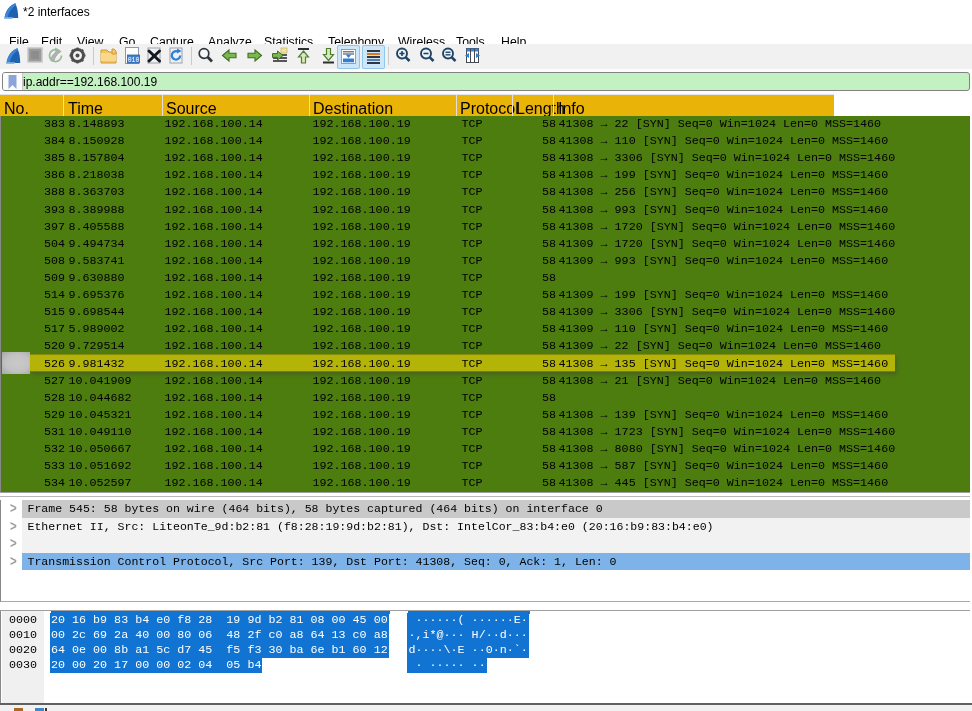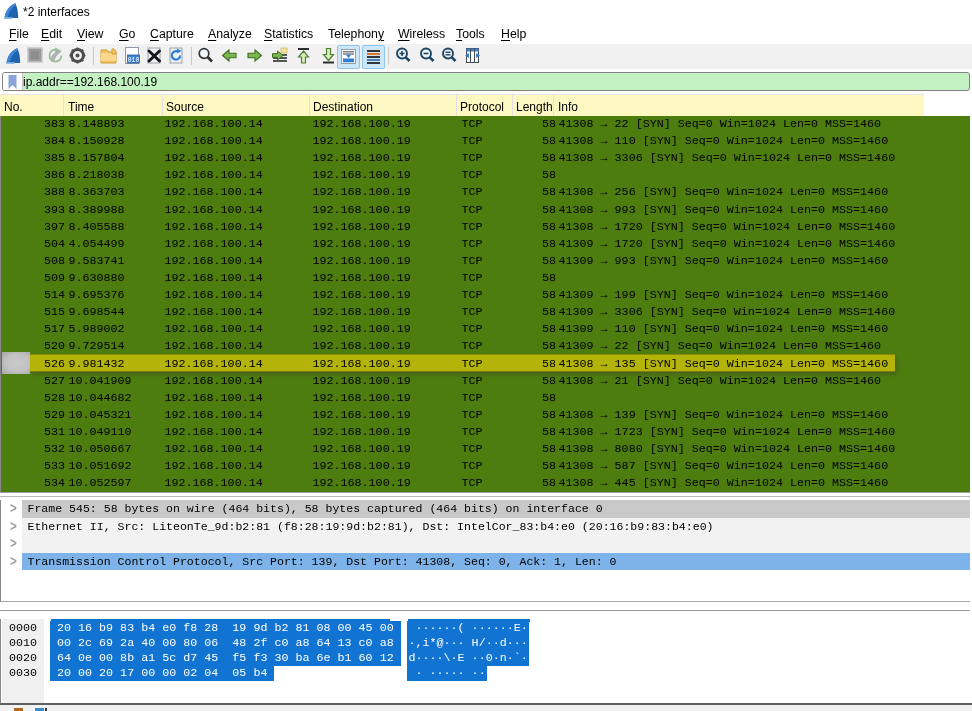--- a/index.html
+++ b/index.html
@@ -2,33 +2,33 @@
 <html><head><meta charset="utf-8"><style>
 html,body{margin:0;padding:0;width:972px;height:711px;background:#fff;overflow:hidden;
  font-family:"Liberation Sans",sans-serif;}
 #app{position:absolute;left:0;top:0;width:972px;height:711px;}
 .abs{position:absolute;}
 
 #title{left:0;top:0;width:972px;height:23px;background:#fff;}
 #titletxt{left:23px;top:5px;font-size:12px;color:#000;}
 
 #menu{left:0;top:23px;width:972px;height:21px;background:#fff;font-size:12.3px;color:#000;}
-#menu span{position:absolute;top:4px;}
+#menu span{position:absolute;top:12px;}
 #menu u{text-decoration-thickness:1px;text-underline-offset:2px;}
 
 #toolbar{left:0;top:44px;width:972px;height:25px;background:#f2f1f1;border-bottom:1px solid #e3e2e2;}
 .tsep{position:absolute;top:3px;width:1px;height:18px;background:#c9c9c9;}
 .tbox{position:absolute;top:1px;width:21px;height:22px;background:#cde7f8;border:1px solid #8ec6ee;border-radius:2px;}
 
 #fbar{left:0;top:69px;width:972px;height:25px;background:#fdfdfd;}
 #fctl{position:absolute;left:2px;top:3px;width:966px;height:17px;border:1px solid #828282;border-radius:3px;background:#c4f1c2;}
 #fbk{position:absolute;left:0px;top:0px;width:19px;height:17px;background:#fcfcfc;border-right:1px solid #c8c8c8;border-radius:2px 0 0 2px;}
 #ftxt{position:absolute;left:20px;top:2px;font-size:12px;color:#000;}
 
-#phead{left:0;top:94px;width:924px;height:22px;background:#fef9c3;border-top:1px solid #e4e4e4;font-size:12px;color:#000;}
+#phead{left:0;top:94px;width:834px;height:22px;background:#eab308;border-top:1px solid #e4e4e4;font-size:16px;color:#000;}
 #phead span{position:absolute;top:5px;}
 .hsep{position:absolute;top:0px;width:1px;height:22px;background:#e6dddd;}
 
 #plist{left:0;top:116px;width:969px;height:376.4px;background:#4d7c0f;border-left:1px solid #888;}
 .r{position:absolute;left:1px;width:968px;height:17.11px;font-family:"Liberation Mono",monospace;font-size:11.7px;line-height:17.2px;color:#000;white-space:pre;}
 .r span{position:absolute;top:0;}
 .c1{left:0;width:63px;text-align:right;}
 .c2{left:66.5px;}
 .c3{left:162.5px;}
 .c4{left:310.5px;}
@@ -38,25 +38,25 @@
 #selrow{position:absolute;left:1px;top:236px;width:28px;height:22px;background:radial-gradient(ellipse at 55% 50%, #c9c9c9 0%, #c2c2c2 55%, #a6a6a6 100%);}
 #ybar{position:absolute;left:29px;top:238.4px;width:865px;height:15.6px;background:#b3b407;border-top:1px solid #8a8a0a;border-bottom:1px solid #7c7c0a;box-shadow:2px 2.5px 3px rgba(70,70,50,.45);}
 #listborder{left:0;top:492.4px;width:970px;height:1px;background:#9f9f9f;}
 #dtopborder{left:0;top:496px;width:970px;height:1px;background:#b7b7b7;}
 #dpane{left:0;top:500px;width:969px;height:101px;background:#fff;border-left:1px solid #888;border-bottom:1px solid #a9a9a9;}
 .d{position:absolute;left:1px;width:968px;height:17.5px;font-family:"Liberation Mono",monospace;font-size:11.55px;line-height:17.5px;color:#000;white-space:pre;}
 .d .arr{position:absolute;left:8px;top:0;font-family:"Liberation Sans";color:#9c9c9c;font-size:11.5px;font-weight:bold;transform:scaleY(1.25);}
 .d .dt{position:absolute;left:25.5px;}
 #bline{left:0;top:610px;width:970px;height:1px;background:#9f9f9f;}
 
-#bpane{left:0;top:611px;width:969px;height:92px;background:#fff;border-left:1px solid #888;margin-top:8px;}
+#bpane{left:0;top:611px;width:969px;height:92px;background:#fff;border-left:1px solid #888;}
 #bgut{position:absolute;left:1px;top:0px;width:42px;height:92px;background:#f0f0f0;}
 .b{position:absolute;left:1px;width:969px;height:15px;font-family:"Liberation Mono",monospace;font-size:11.7px;line-height:15px;color:#000;white-space:pre;}
 .boff{position:absolute;left:7px;}
-.bhex{position:absolute;left:48px;background:#1173d2;color:#fff;padding:0 7px;}
+.bhex{position:absolute;left:48px;background:#1173d2;color:#fff;padding:0 1px;}
 .basc{position:absolute;left:405px;background:#1173d2;color:#fff;padding:0 1.5px;}
 
 #sline{left:0;top:703px;width:972px;height:1.5px;background:#606060;}
 #sbar{left:0;top:704.5px;width:972px;height:6.5px;background:#f1f1f1;}
 </style></head>
 <body>
 <div id="app">
 <div class="abs" id="title">
  <svg class="abs" style="left:3px;top:2px" width="18" height="18" viewBox="0 0 18 18">
         <path d="M1.5 16 C2.5 9 6.5 3.5 12.3 1.3 C14.3 5.5 15.2 10.5 15.2 16 Z" fill="#1e62b0"></path>
@@ -233,25 +233,25 @@
  <div class="hsep" style="left:456px"></div>
  <div class="hsep" style="left:512px"></div>
  <div class="hsep" style="left:553px"></div>
 </div>
 <div class="abs" id="plist">
 <div id="selrow"></div>
       <div id="ybar"></div>
 <div class="r" style="top:0.00px"><span class="c1">383</span><span class="c2">8.148893</span><span class="c3">192.168.100.14</span><span class="c4">192.168.100.19</span><span class="c5">TCP</span><span class="c6">58</span><span class="c7">41308 → 22 [SYN] Seq=0 Win=1024 Len=0 MSS=1460</span></div>
 <div class="r" style="top:17.11px"><span class="c1">384</span><span class="c2">8.150928</span><span class="c3">192.168.100.14</span><span class="c4">192.168.100.19</span><span class="c5">TCP</span><span class="c6">58</span><span class="c7">41308 → 110 [SYN] Seq=0 Win=1024 Len=0 MSS=1460</span></div>
 <div class="r" style="top:34.22px"><span class="c1">385</span><span class="c2">8.157804</span><span class="c3">192.168.100.14</span><span class="c4">192.168.100.19</span><span class="c5">TCP</span><span class="c6">58</span><span class="c7">41308 → 3306 [SYN] Seq=0 Win=1024 Len=0 MSS=1460</span></div>
-<div class="r" style="top:51.33px"><span class="c1">386</span><span class="c2">8.218038</span><span class="c3">192.168.100.14</span><span class="c4">192.168.100.19</span><span class="c5">TCP</span><span class="c6">58</span></div>
+<div class="r" style="top:51.33px"><span class="c1">386</span><span class="c2">8.218038</span><span class="c3">192.168.100.14</span><span class="c4">192.168.100.19</span><span class="c5">TCP</span><span class="c6">58</span><span class="c7">41308 → 199 [SYN] Seq=0 Win=1024 Len=0 MSS=1460</span></div>
 <div class="r" style="top:68.44px"><span class="c1">388</span><span class="c2">8.363703</span><span class="c3">192.168.100.14</span><span class="c4">192.168.100.19</span><span class="c5">TCP</span><span class="c6">58</span><span class="c7">41308 → 256 [SYN] Seq=0 Win=1024 Len=0 MSS=1460</span></div>
 <div class="r" style="top:85.55px"><span class="c1">393</span><span class="c2">8.389988</span><span class="c3">192.168.100.14</span><span class="c4">192.168.100.19</span><span class="c5">TCP</span><span class="c6">58</span><span class="c7">41308 → 993 [SYN] Seq=0 Win=1024 Len=0 MSS=1460</span></div>
 <div class="r" style="top:102.66px"><span class="c1">397</span><span class="c2">8.405588</span><span class="c3">192.168.100.14</span><span class="c4">192.168.100.19</span><span class="c5">TCP</span><span class="c6">58</span><span class="c7">41308 → 1720 [SYN] Seq=0 Win=1024 Len=0 MSS=1460</span></div>
-<div class="r" style="top:119.77px"><span class="c1">504</span><span class="c2">4.054499</span><span class="c3">192.168.100.14</span><span class="c4">192.168.100.19</span><span class="c5">TCP</span><span class="c6">58</span><span class="c7">41309 → 1720 [SYN] Seq=0 Win=1024 Len=0 MSS=1460</span></div>
+<div class="r" style="top:119.77px"><span class="c1">504</span><span class="c2">9.494734</span><span class="c3">192.168.100.14</span><span class="c4">192.168.100.19</span><span class="c5">TCP</span><span class="c6">58</span><span class="c7">41309 → 1720 [SYN] Seq=0 Win=1024 Len=0 MSS=1460</span></div>
 <div class="r" style="top:136.88px"><span class="c1">508</span><span class="c2">9.583741</span><span class="c3">192.168.100.14</span><span class="c4">192.168.100.19</span><span class="c5">TCP</span><span class="c6">58</span><span class="c7">41309 → 993 [SYN] Seq=0 Win=1024 Len=0 MSS=1460</span></div>
 <div class="r" style="top:153.99px"><span class="c1">509</span><span class="c2">9.630880</span><span class="c3">192.168.100.14</span><span class="c4">192.168.100.19</span><span class="c5">TCP</span><span class="c6">58</span></div>
 <div class="r" style="top:171.10px"><span class="c1">514</span><span class="c2">9.695376</span><span class="c3">192.168.100.14</span><span class="c4">192.168.100.19</span><span class="c5">TCP</span><span class="c6">58</span><span class="c7">41309 → 199 [SYN] Seq=0 Win=1024 Len=0 MSS=1460</span></div>
 <div class="r" style="top:188.21px"><span class="c1">515</span><span class="c2">9.698544</span><span class="c3">192.168.100.14</span><span class="c4">192.168.100.19</span><span class="c5">TCP</span><span class="c6">58</span><span class="c7">41309 → 3306 [SYN] Seq=0 Win=1024 Len=0 MSS=1460</span></div>
 <div class="r" style="top:205.32px"><span class="c1">517</span><span class="c2">5.989002</span><span class="c3">192.168.100.14</span><span class="c4">192.168.100.19</span><span class="c5">TCP</span><span class="c6">58</span><span class="c7">41309 → 110 [SYN] Seq=0 Win=1024 Len=0 MSS=1460</span></div>
 <div class="r" style="top:222.43px"><span class="c1">520</span><span class="c2">9.729514</span><span class="c3">192.168.100.14</span><span class="c4">192.168.100.19</span><span class="c5">TCP</span><span class="c6">58</span><span class="c7">41309 → 22 [SYN] Seq=0 Win=1024 Len=0 MSS=1460</span></div>
 <div class="r" style="top:239.54px"><span class="c1">526</span><span class="c2">9.981432</span><span class="c3">192.168.100.14</span><span class="c4">192.168.100.19</span><span class="c5">TCP</span><span class="c6">58</span><span class="c7">41308 → 135 [SYN] Seq=0 Win=1024 Len=0 MSS=1460</span></div>
 <div class="r" style="top:256.65px"><span class="c1">527</span><span class="c2">10.041909</span><span class="c3">192.168.100.14</span><span class="c4">192.168.100.19</span><span class="c5">TCP</span><span class="c6">58</span><span class="c7">41308 → 21 [SYN] Seq=0 Win=1024 Len=0 MSS=1460</span></div>
 <div class="r" style="top:273.76px"><span class="c1">528</span><span class="c2">10.044682</span><span class="c3">192.168.100.14</span><span class="c4">192.168.100.19</span><span class="c5">TCP</span><span class="c6">58</span></div>
 <div class="r" style="top:290.87px"><span class="c1">529</span><span class="c2">10.045321</span><span class="c3">192.168.100.14</span><span class="c4">192.168.100.19</span><span class="c5">TCP</span><span class="c6">58</span><span class="c7">41308 → 139 [SYN] Seq=0 Win=1024 Len=0 MSS=1460</span></div>

